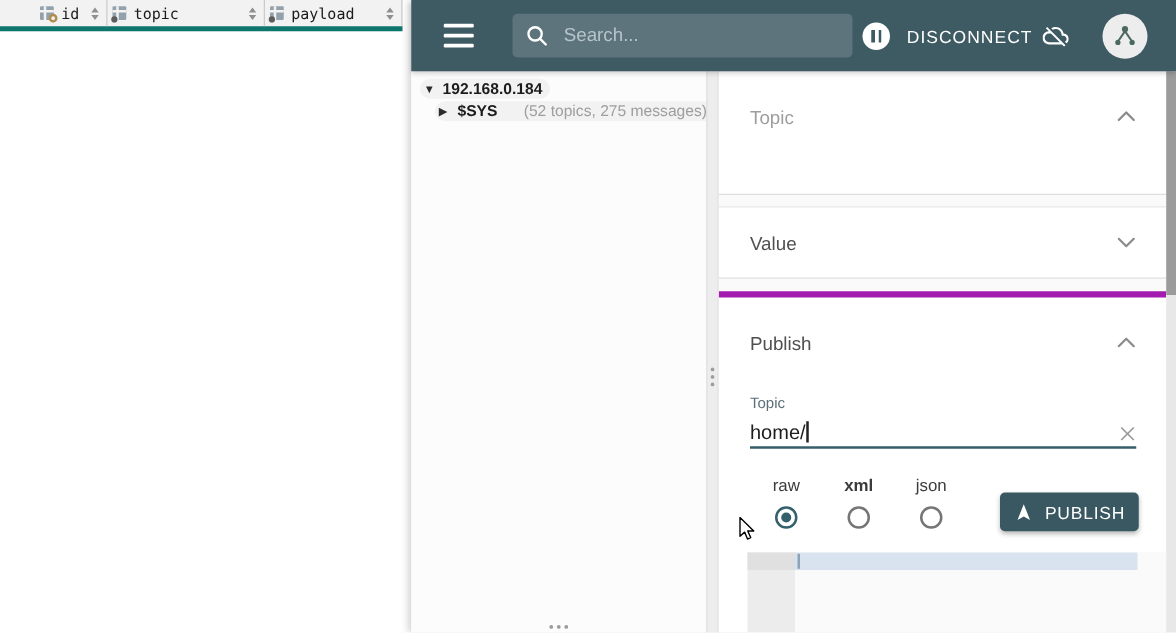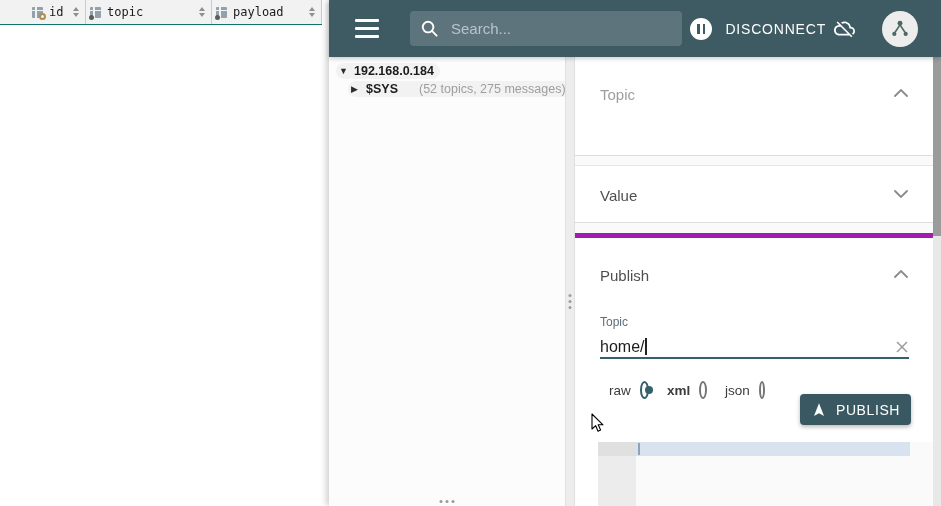--- a/index.html
+++ b/index.html
@@ -3,21 +3,21 @@
 <meta charset="utf-8">
 <style>
   * { margin:0; padding:0; box-sizing:border-box; }
   html,body { width:941px; height:506px; overflow:hidden; background:#fff;
     font-family:"Liberation Sans", sans-serif; }
   .stage { position:relative; width:941px; height:506px; background:#fff; }
 
   
   .db-panel { position:absolute; left:0; top:0; width:329px; height:506px; background:#fff; }
   .db-header { position:absolute; left:0; top:0; width:322px; height:25px; background:#f2f2f2;
-    border-bottom:1px solid #0f766e; display:flex; align-items:stretch;
+    border-bottom:4px solid #0f766e; display:flex; align-items:stretch;
     font-family:"DejaVu Sans Mono", monospace; font-size:12px; color:#1a1a1a; }
   .db-spacer { width:28px; }
   .db-col { display:flex; align-items:center; gap:4px; padding:0 6px 0 4px; border-right:1px solid #cbcbcb; }
   .db-col.id { width:58px; }
   .db-col.topic { width:126px; }
   .db-col.payload { width:110px; }
   .col-icon { width:13px; height:13px; position:relative; flex:0 0 auto; }
   .col-icon .grid { position:absolute; left:0; top:1px; width:11px; height:11px; background:#93a1ad;
     border-radius:1px; }
   .col-icon .grid:before { content:""; position:absolute; left:3px; top:0; width:1.5px; height:11px; background:#f2f2f2; }
@@ -91,21 +91,21 @@
   .p-title { position:absolute; top:29px; left:25px; font-size:15px; color:#4f4f4f; }
   .p-chev { position:absolute; top:32px; right:25px; cursor:pointer; }
   .field-label { position:absolute; top:77px; left:25px; font-size:12px; color:#5c6f78; }
   .topic-field { position:absolute; top:94px; left:25px; right:24px; height:30px; cursor:text; }
   .topic-field .val { font-size:16px; color:#1d1d1d; line-height:30px; }
   .topic-field .caret { display:inline-block; width:1.3px; height:17px; background:#222;
     vertical-align:-3px; margin-left:1px; }
   .clear-btn { position:absolute; right:0; top:8px; cursor:pointer; }
   .underline { position:absolute; top:119px; left:25px; right:24px; height:2px; background:#34606C; }
 
-  .fmt-option { position:absolute; top:143px; width:40px; display:flex; 
+  .fmt-option { position:absolute; top:143px; width:40px; display:flex; flex-direction:column;
     align-items:center; gap:9px; cursor:pointer; }
   .fmt-option .lbl { font-size:13.5px; color:#3c3c3c; }
   .radio { width:18px; height:18px; border-radius:50%; border:2px solid #757575; background:#fff; position:relative; }
   .radio.checked { border-color:#34606C; }
   .radio.checked:after { content:""; position:absolute; left:3px; top:3px; width:8px; height:8px;
     border-radius:50%; background:#34606C; }
   .opt-raw { left:34px; } .opt-xml { left:92px;font-weight:bold; } .opt-json { left:150px; }
 
   .publish-btn { position:absolute; top:156px; left:225px; width:111px; height:31px; background:#3A5862;
     border:0; border-radius:4px; color:#fff; font-size:14px; font-weight:500; letter-spacing:0.6px;

